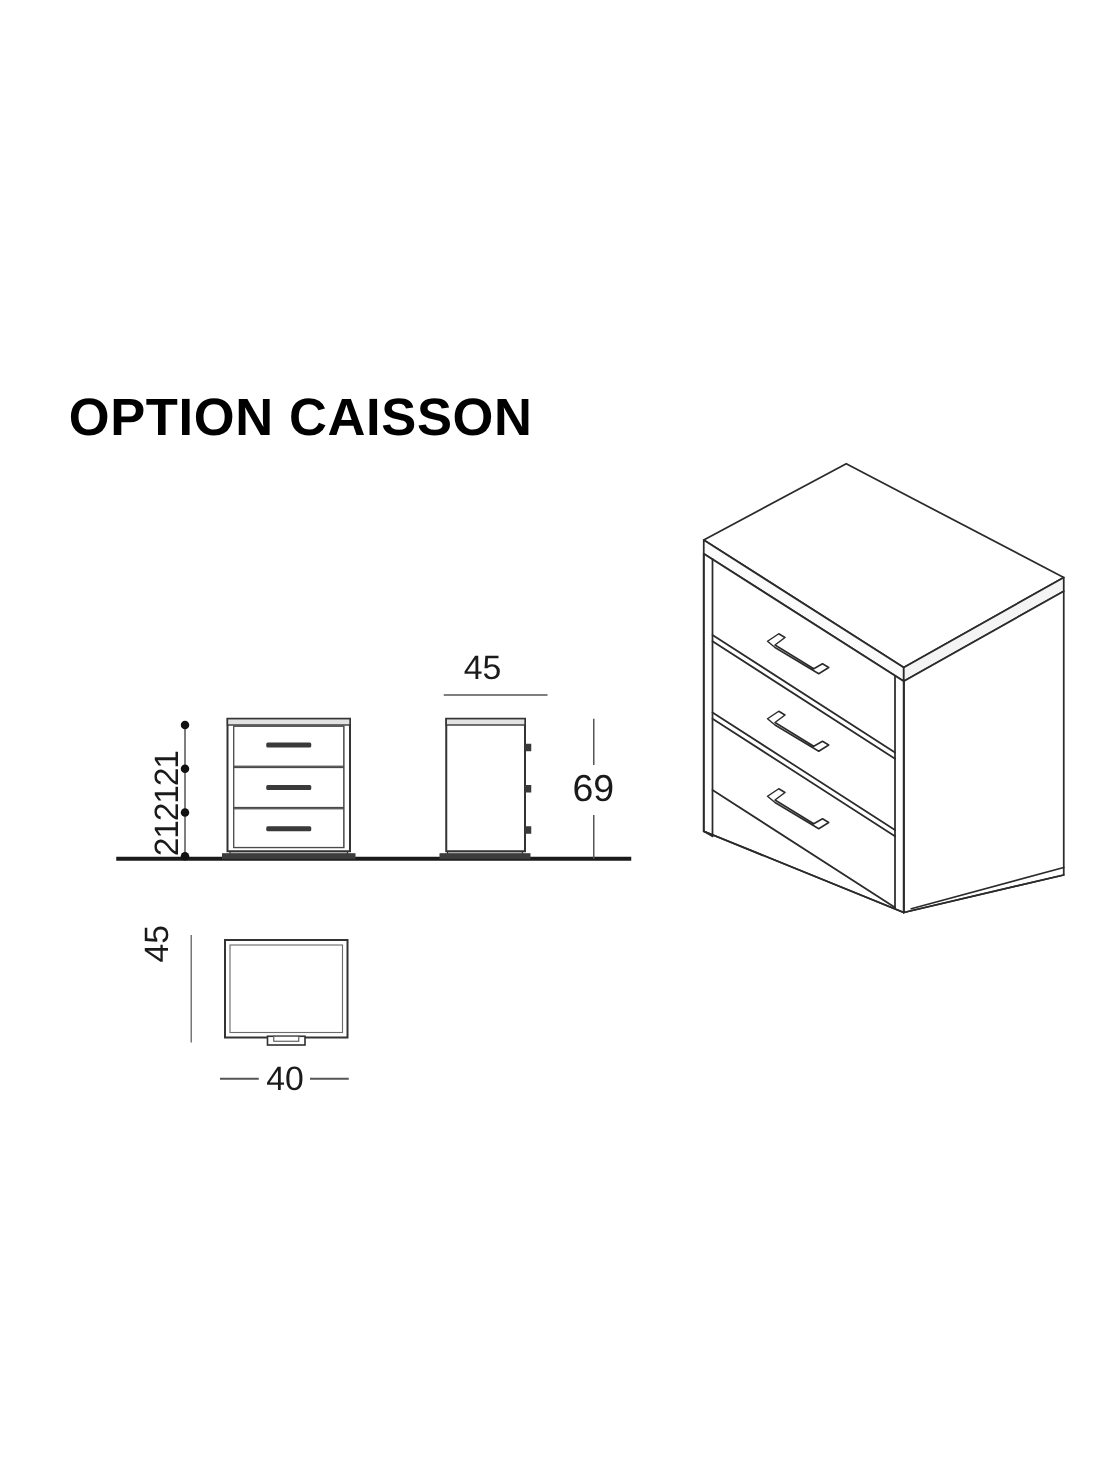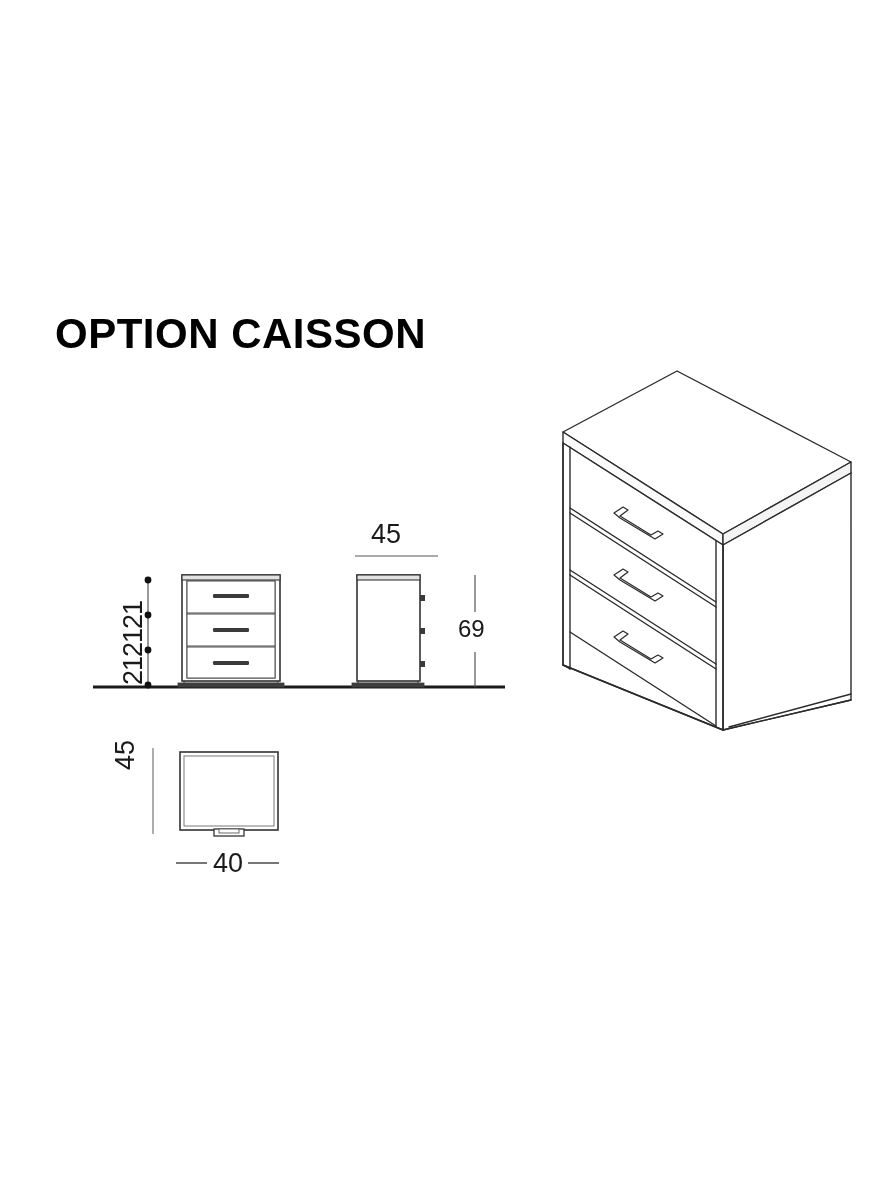--- a/index.html
+++ b/index.html
@@ -49,21 +49,21 @@
     line-height: 1;
   }
   #dim-45-side {
     left: 371px;
     top: 521px;
     font-size: 27px;
   }
   #dim-69 {
     left: 458px;
     top: 617px;
-    font-size: 24px;
+    font-size: 30px;
   }
   #dim-60 {
     left: 213px;
     top: 850px;
     font-size: 27px;
   }
   #dim-45-plan {
     left: 112px;
     top: 770px;
     font-size: 27px;

